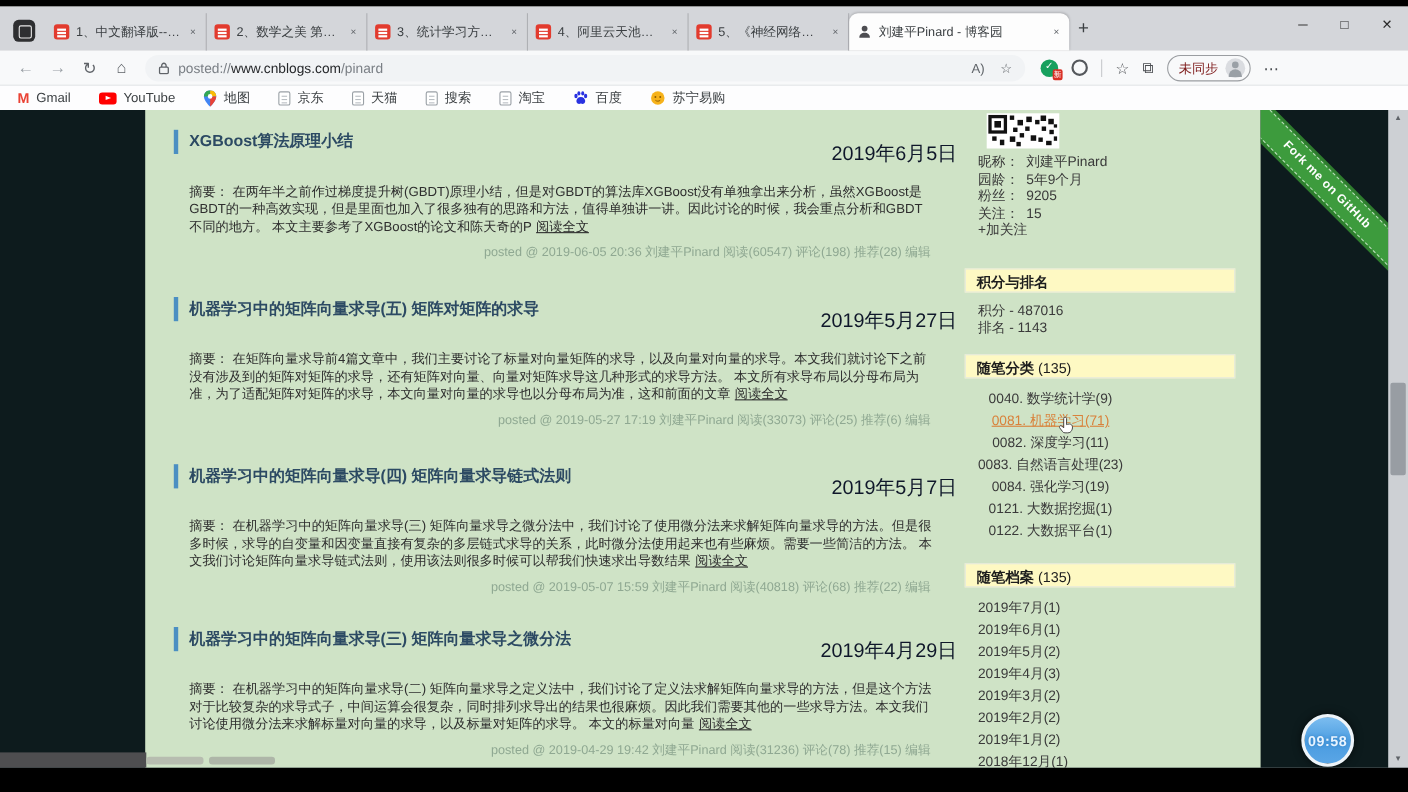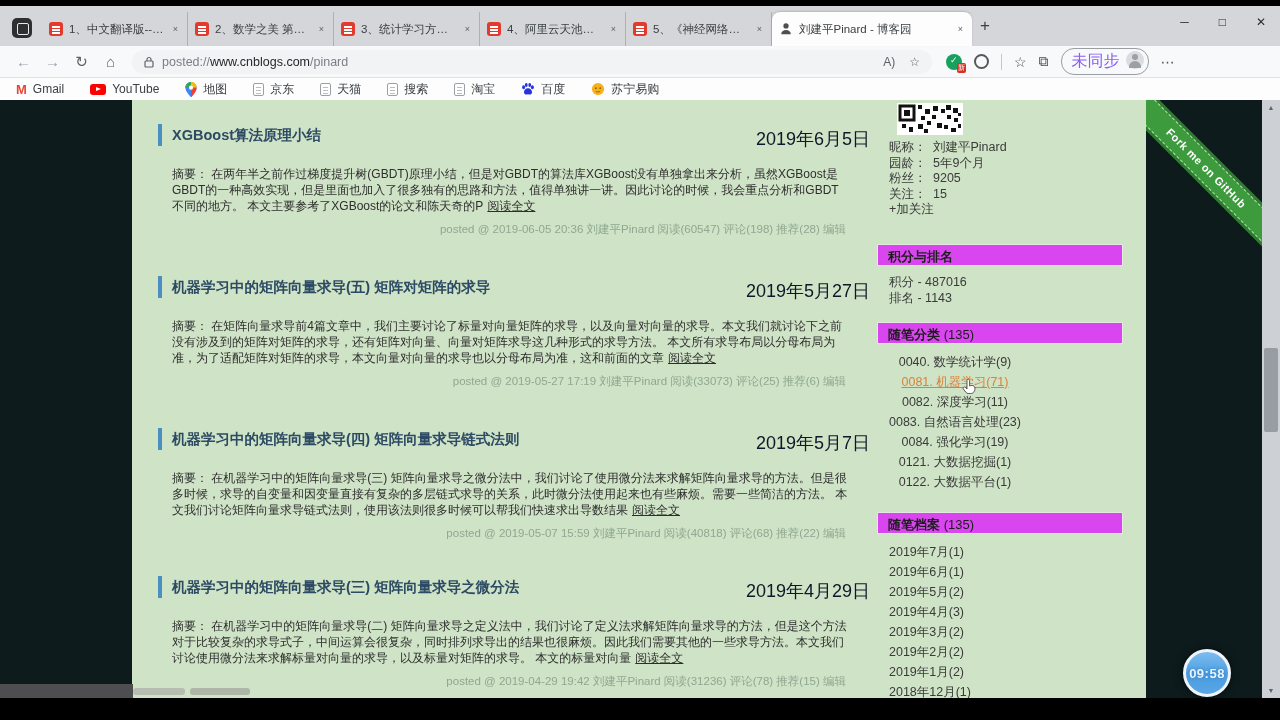--- a/index.html
+++ b/index.html
@@ -29,55 +29,55 @@
   .url { font-size:12.5px; color:#7a7f85; margin-left:8px; }
   .url b { color:#26282b; font-weight:normal; }
   .pill-end { margin-left:auto; display:flex; gap:14px; font-size:12px; color:#5f6368; align-items:center; }
   .ext-cluster { display:flex; align-items:center; gap:12px; margin-left:12px; }
   .ext-green { width:16px; height:16px; border-radius:50%; background:#17a05e; position:relative; cursor:pointer; }
   .ext-green::before { content:"✓"; position:absolute; left:4px; top:1px; font-size:9px; color:#fff; }
   .ext-badge { position:absolute; right:-4px; bottom:-3px; background:#d93025; color:#fff; font-size:7px; padding:0 1px; border-radius:2px; }
   .ext-gray { width:15px; height:15px; border-radius:50%; border:2px solid #55585c; position:relative; cursor:pointer; }
   .vdiv { width:1px; height:16px; background:#c7c9cc; }
   .icon-txt { font-size:14px; color:#4a4d51; cursor:pointer; }
-  .profile-pill { display:flex; align-items:flex-start; gap:6px; border:1px solid #9a9da1; border-radius:13px; padding:2px 4px 2px 10px; font-size:16px; color:#8b5cf6; cursor:pointer; }
+  .profile-pill { display:flex; align-items:flex-end; gap:6px; border:1px solid #9a9da1; border-radius:13px; padding:2px 4px 2px 10px; font-size:12px; color:#7f1d1d; cursor:pointer; }
   .avatar { width:18px; height:18px; border-radius:50%; background:#dadce0; position:relative; }
   .avatar::before { content:""; position:absolute; left:6px; top:3px; width:6px; height:6px; border-radius:50%; background:#9aa0a6; }
   .avatar::after { content:""; position:absolute; left:3px; top:10px; width:12px; height:7px; border-radius:6px 6px 0 0; background:#9aa0a6; }
 
   .bookmarksbar { height:22px; background:#fdfdfe; display:flex; align-items:center; padding-left:16px; gap:26px; font-size:12px; color:#3c4043; }
   .bm { display:flex; align-items:center; gap:6px; cursor:pointer; }
   .bm-gmail { color:#ea4335; font-weight:bold; font-size:13px; }
   .bm-yt { width:16px; height:11px; background:#f00; border-radius:3px; position:relative; }
   .bm-yt::after { content:""; position:absolute; left:6px; top:3px; border-left:5px solid #fff; border-top:2.5px solid transparent; border-bottom:2.5px solid transparent; }
   .bm-page { width:11px; height:13px; background:#fff; border:1px solid #9aa0a6; border-radius:2px; position:relative; }
   .bm-page::after { content:""; position:absolute; left:2px; top:3px; width:5px; height:1px; background:#b9bec3; box-shadow:0 3px 0 #b9bec3, 0 6px 0 #b9bec3; }
 
   
   .viewport { position:relative; height:598px; background:#0d1b1d; overflow:hidden; }
   .green { position:absolute; left:132px; top:0; width:1014px; height:598px; background:#cfe3c6; }
 
   
   .main-col { position:absolute; left:26px; top:0; width:712px; }
   .post { position:absolute; left:0; width:712px; }
-  .post-head { display:flex; align-items:center; }
+  .post-head { display:flex; align-items:flex-start; }
   .post-title { border-left:4px solid #4b8fc2; padding-left:10px; font-size:14.5px; font-weight:bold; color:#2c4a63; line-height:22px; cursor:pointer; }
   .post-date { margin-left:auto; font-size:18px; font-weight:normal; color:#0f172a; margin-top:9px; }
   .post-summary { margin-top:16px; padding-left:14px; width:692px; font-size:12px; color:#2e2e2e; line-height:1.32; }
   .readlink { text-decoration:underline; cursor:pointer; color:#2e2e2e; margin-left:4px; }
   .posted { margin-top:8px; text-align:right; padding-right:24px; font-size:11.5px; color:#8fa892; }
   .posted .editlink { cursor:pointer; }
 
   
   .sidebar { position:absolute; left:743px; top:0; width:262px; font-size:12.5px; color:#3a3a3a; }
   .qr { position:absolute; left:22px; top:3px; width:66px; height:32px; background:#fff; }
   .profile { position:absolute; left:14px; top:40px; line-height:15.5px; }
   .profile .lbl { display:inline-block; width:44px; }
   .follow { cursor:pointer; }
-  .sect-head { position:absolute; left:2px; width:246px; height:22px; background:#d946ef; border:1px solid #e3e9de; font-size:13px; font-weight:bold; color:#1d1d1d; padding:3px 10px; }
+  .sect-head { position:absolute; left:2px; width:246px; height:22px; background:#fef9c3; border:1px solid #e3e9de; font-size:13px; font-weight:bold; color:#1d1d1d; padding:3px 10px; }
   .sect-head .cnt { font-weight:normal; }
   .score-rows { position:absolute; left:14px; top:174px; line-height:16px; }
   .linklist { position:absolute; left:14px; line-height:20px; }
   .linklist div { cursor:pointer; }
   .hovered { color:#d9823b; text-decoration:underline; }
 
   
   .dark-right { position:absolute; left:1146px; top:0; width:116px; height:598px; overflow:hidden; }
   .ribbon-band { position:absolute; left:-40px; top:56px; width:200px; height:25px; transform:rotate(45deg); background:#3d9b3d; border-top:1px dashed rgba(255,255,255,.65); border-bottom:1px dashed rgba(255,255,255,.65); box-shadow:0 0 0 3px #2e7d2e; text-align:center; color:#fff; font-size:11px; font-weight:bold; line-height:23px; letter-spacing:.5px; cursor:pointer; }
 

